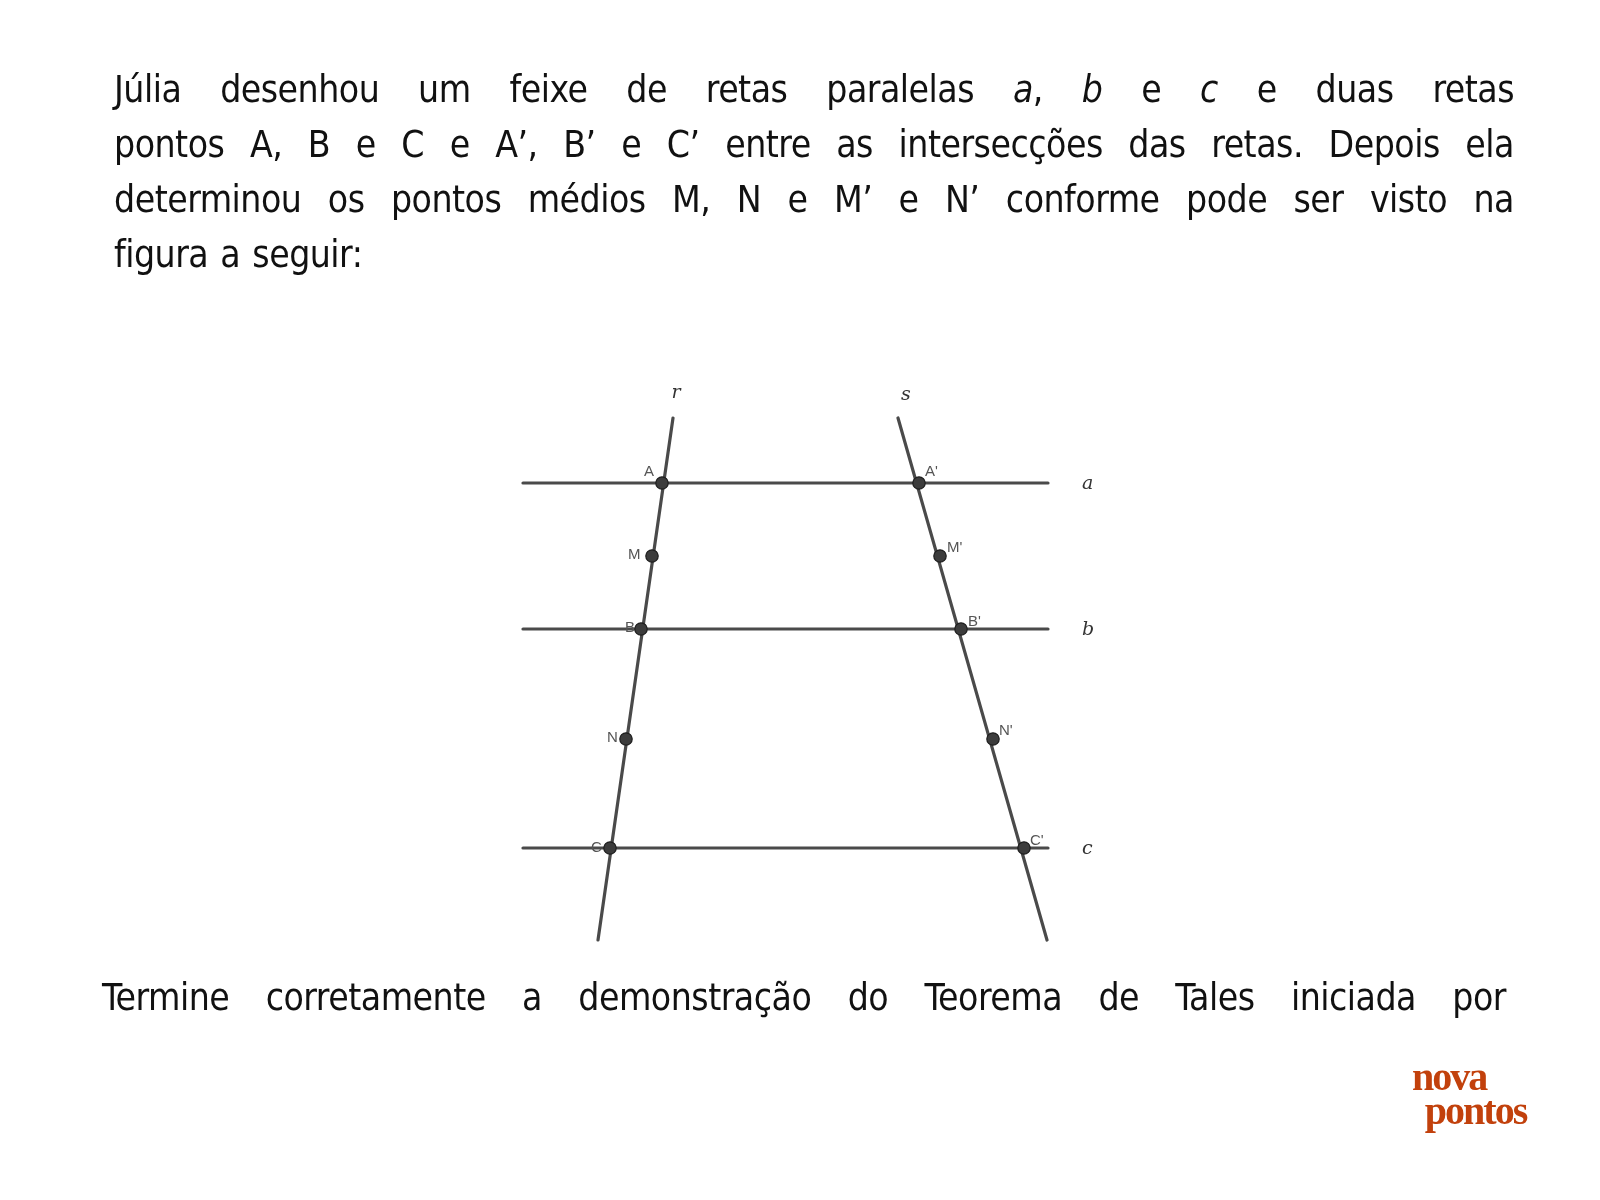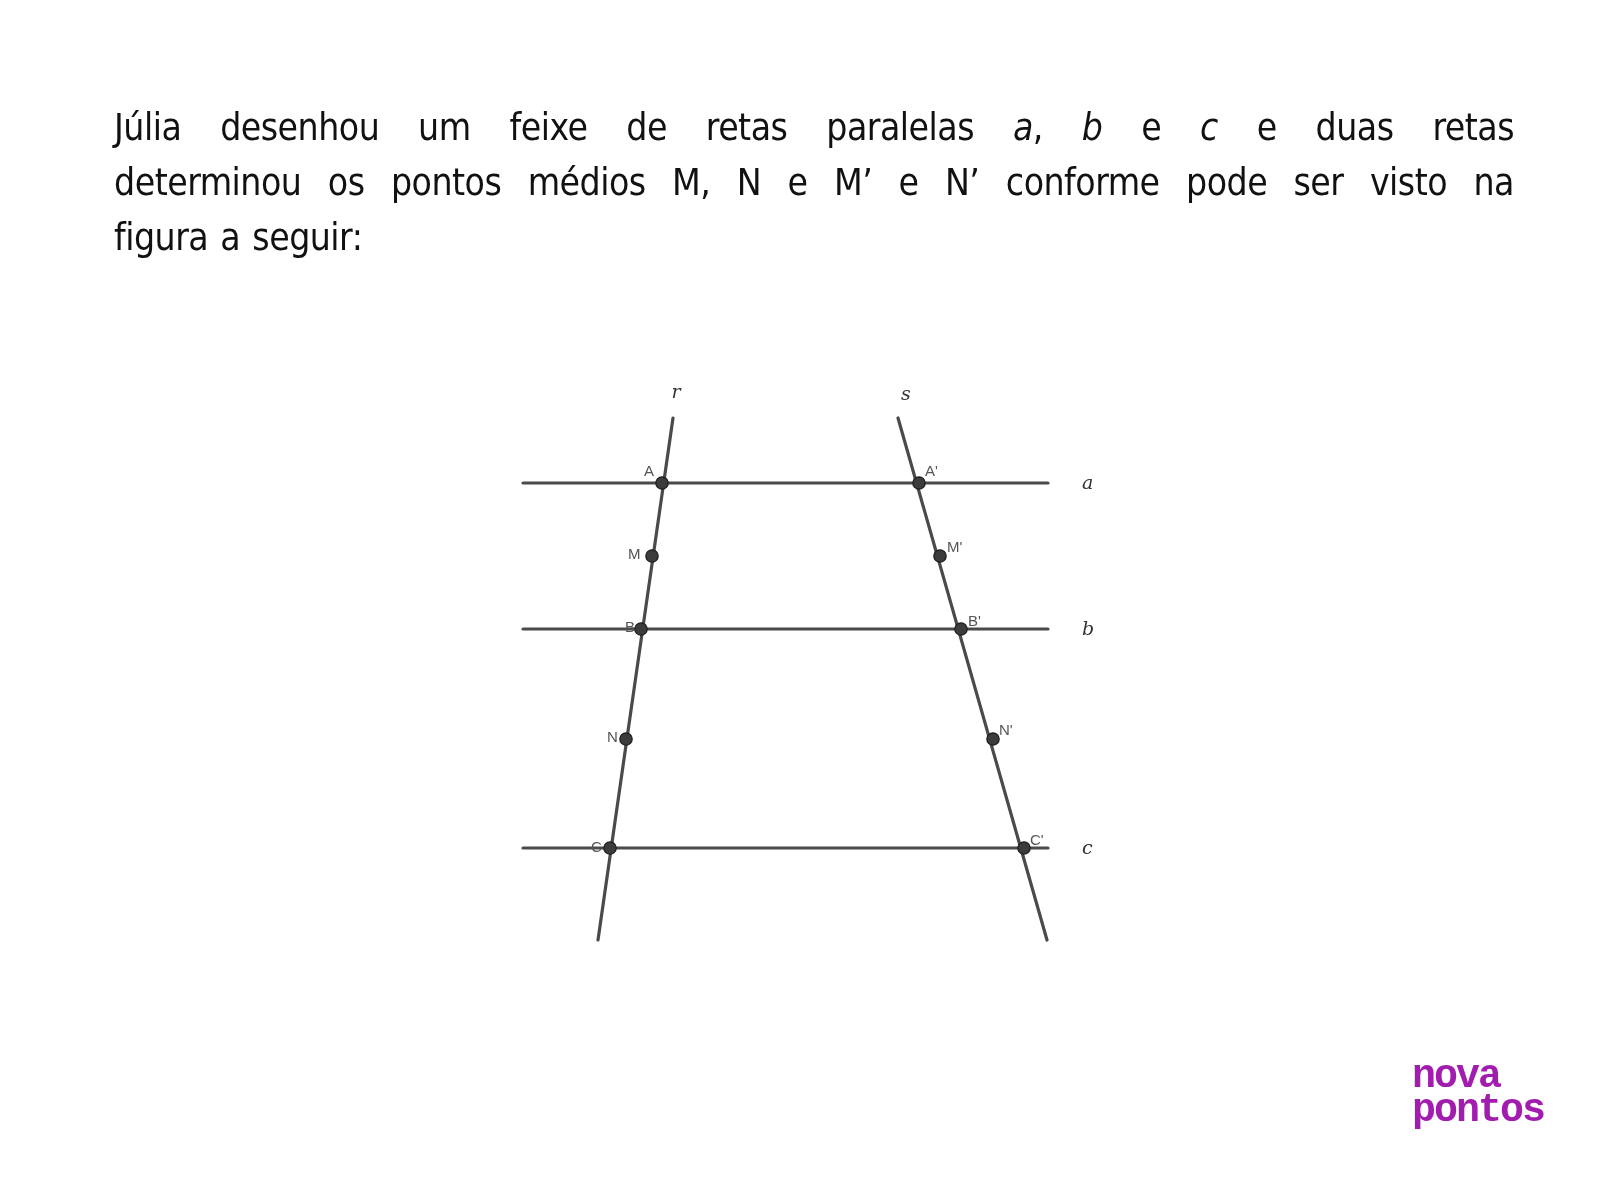--- a/index.html
+++ b/index.html
@@ -16,21 +16,20 @@
       color: #111111;
     }
     .paragraph {
       position: absolute;
       font-size: 37px;
       line-height: 55px;
       text-align: justify;
       letter-spacing: -0.5px;
       word-spacing: 2px;
       font-stretch: condensed;
-      margin-top: 38px;
     }
     .intro {
       left: 114px;
       top: 62px;
       width: 1400px;
     }
     .task {
       left: 102px;
       top: 970px;
       width: 1404px;
@@ -60,36 +59,37 @@
       font-family: "Liberation Sans", "DejaVu Sans", sans-serif;
     }
     .figure .line-label {
       font-family: "DejaVu Serif", "Liberation Serif", serif;
       font-style: italic;
     }
     .logo {
       position: absolute;
       left: 1412px;
       top: 1060px;
-      font-family: Liberation Mono, monospace;
+      font-family: Liberation Serif, serif;
       font-weight: bold;
-      color: #a21caf;
+      color: #c2410c;
       font-size: 40px;
       line-height: 34px;
-      text-align: left;
+      text-align: right;
       letter-spacing: -2px;
     }
     .logo div { display: block; }
     .logo .l1 { padding-right: 40px; }
   </style>
 </head>
 <body>
 
 <div class="paragraph intro" id="intro">
     <span class="line">Júlia desenhou um feixe de retas paralelas <span class="it">a</span>, <span class="it">b</span> e <span class="it">c</span> e duas retas</span>
+    <span class="line">pontos A, B e C e A’, B’ e C’ entre as intersecções das retas. Depois ela</span>
     <span class="line">determinou os pontos médios M, N e M’ e N’ conforme pode ser visto na</span>
     <span class="line last">figura a seguir:</span>
   </div>
 
 <svg class="figure" id="figure" xmlns="http://www.w3.org/2000/svg" width="1600" height="1200" viewBox="0 0 1600 1200">
     <line x1="523" y1="483" x2="1048" y2="483" stroke="#4a4a4a" stroke-width="3.2" stroke-linecap="round"></line>
     <text x="1082" y="489" font-size="19" fill="#333" class="line-label">a</text>
     <line x1="523" y1="629" x2="1048" y2="629" stroke="#4a4a4a" stroke-width="3.2" stroke-linecap="round"></line>
     <text x="1082" y="635" font-size="19" fill="#333" class="line-label">b</text>
     <line x1="523" y1="848" x2="1048" y2="848" stroke="#4a4a4a" stroke-width="3.2" stroke-linecap="round"></line>
@@ -114,18 +114,19 @@
     <text x="947" y="552" font-size="15" fill="#555">M'</text>
     <circle cx="961" cy="629" r="6.2" fill="#3c3c3c" stroke="#1e1e1e" stroke-width="1.2"></circle>
     <text x="968" y="626" font-size="15" fill="#555">B'</text>
     <circle cx="993" cy="739" r="6.2" fill="#3c3c3c" stroke="#1e1e1e" stroke-width="1.2"></circle>
     <text x="999" y="735" font-size="15" fill="#555">N'</text>
     <circle cx="1024" cy="848" r="6.2" fill="#3c3c3c" stroke="#1e1e1e" stroke-width="1.2"></circle>
     <text x="1030" y="845" font-size="15" fill="#555">C'</text>
   </svg>
 
 <div class="paragraph task" id="task">
+    <span class="line">Termine corretamente a demonstração do Teorema de Tales iniciada por</span>
   </div>
 
 <div class="logo">
   <div class="l1">nova</div>
   <div class="l2">pontos</div>
 </div>
 
 </body></html>

